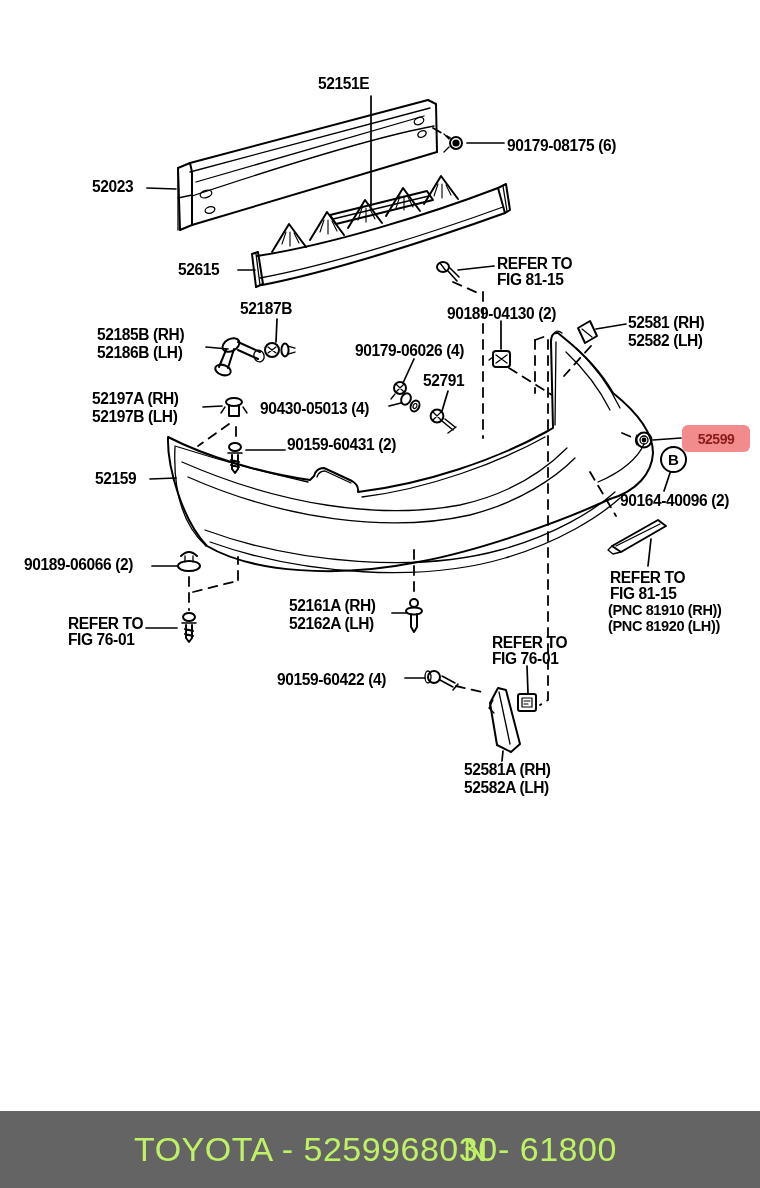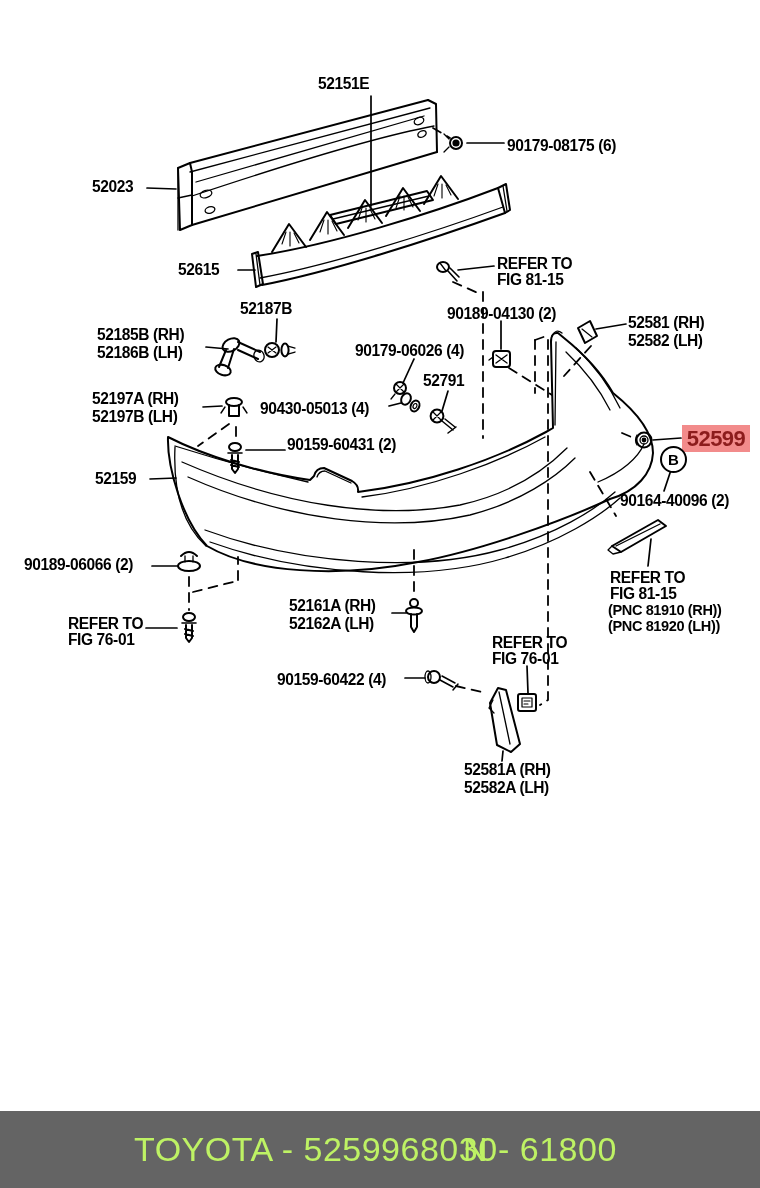--- a/index.html
+++ b/index.html
@@ -9,22 +9,22 @@
   }
   #art{position:absolute;left:0;top:0;}
   .lbl{
     position:absolute;font-weight:bold;font-size:16px;line-height:18px;
     letter-spacing:-0.4px;white-space:nowrap;color:#000;
     transform:scaleX(.97);transform-origin:0 0;
   }
   .lbl.sm{font-size:15px;}
   #hl-52599{
     position:absolute;left:682px;top:425px;width:68px;height:27px;
-    background:#f28b8b;color:#8c1c1c;font-weight:bold;font-size:22px;
-    display:flex;align-items:center;justify-content:center;letter-spacing:-0.5px;
+    background:#f28b8b;color:#8c1c1c;font-weight:bold;font-size:14px;
+    display:flex;align-items:center;justify-content:center;letter-spacing:-0.5px;border-radius:6px;
   }
   #callout-b{
     position:absolute;left:660px;top:446px;width:23px;height:23px;
     border:2px solid #000;border-radius:50%;display:flex;align-items:center;
     justify-content:center;font-weight:bold;font-size:15px;color:#000;background:#fff;
   }
   #figcode{position:absolute;left:633px;top:1121px;font-weight:bold;font-size:16px;letter-spacing:0;}
   #footer{
     position:absolute;left:0;top:1111px;width:760px;height:77px;background:#646464;
     color:#bef264;display:flex;align-items:center;

